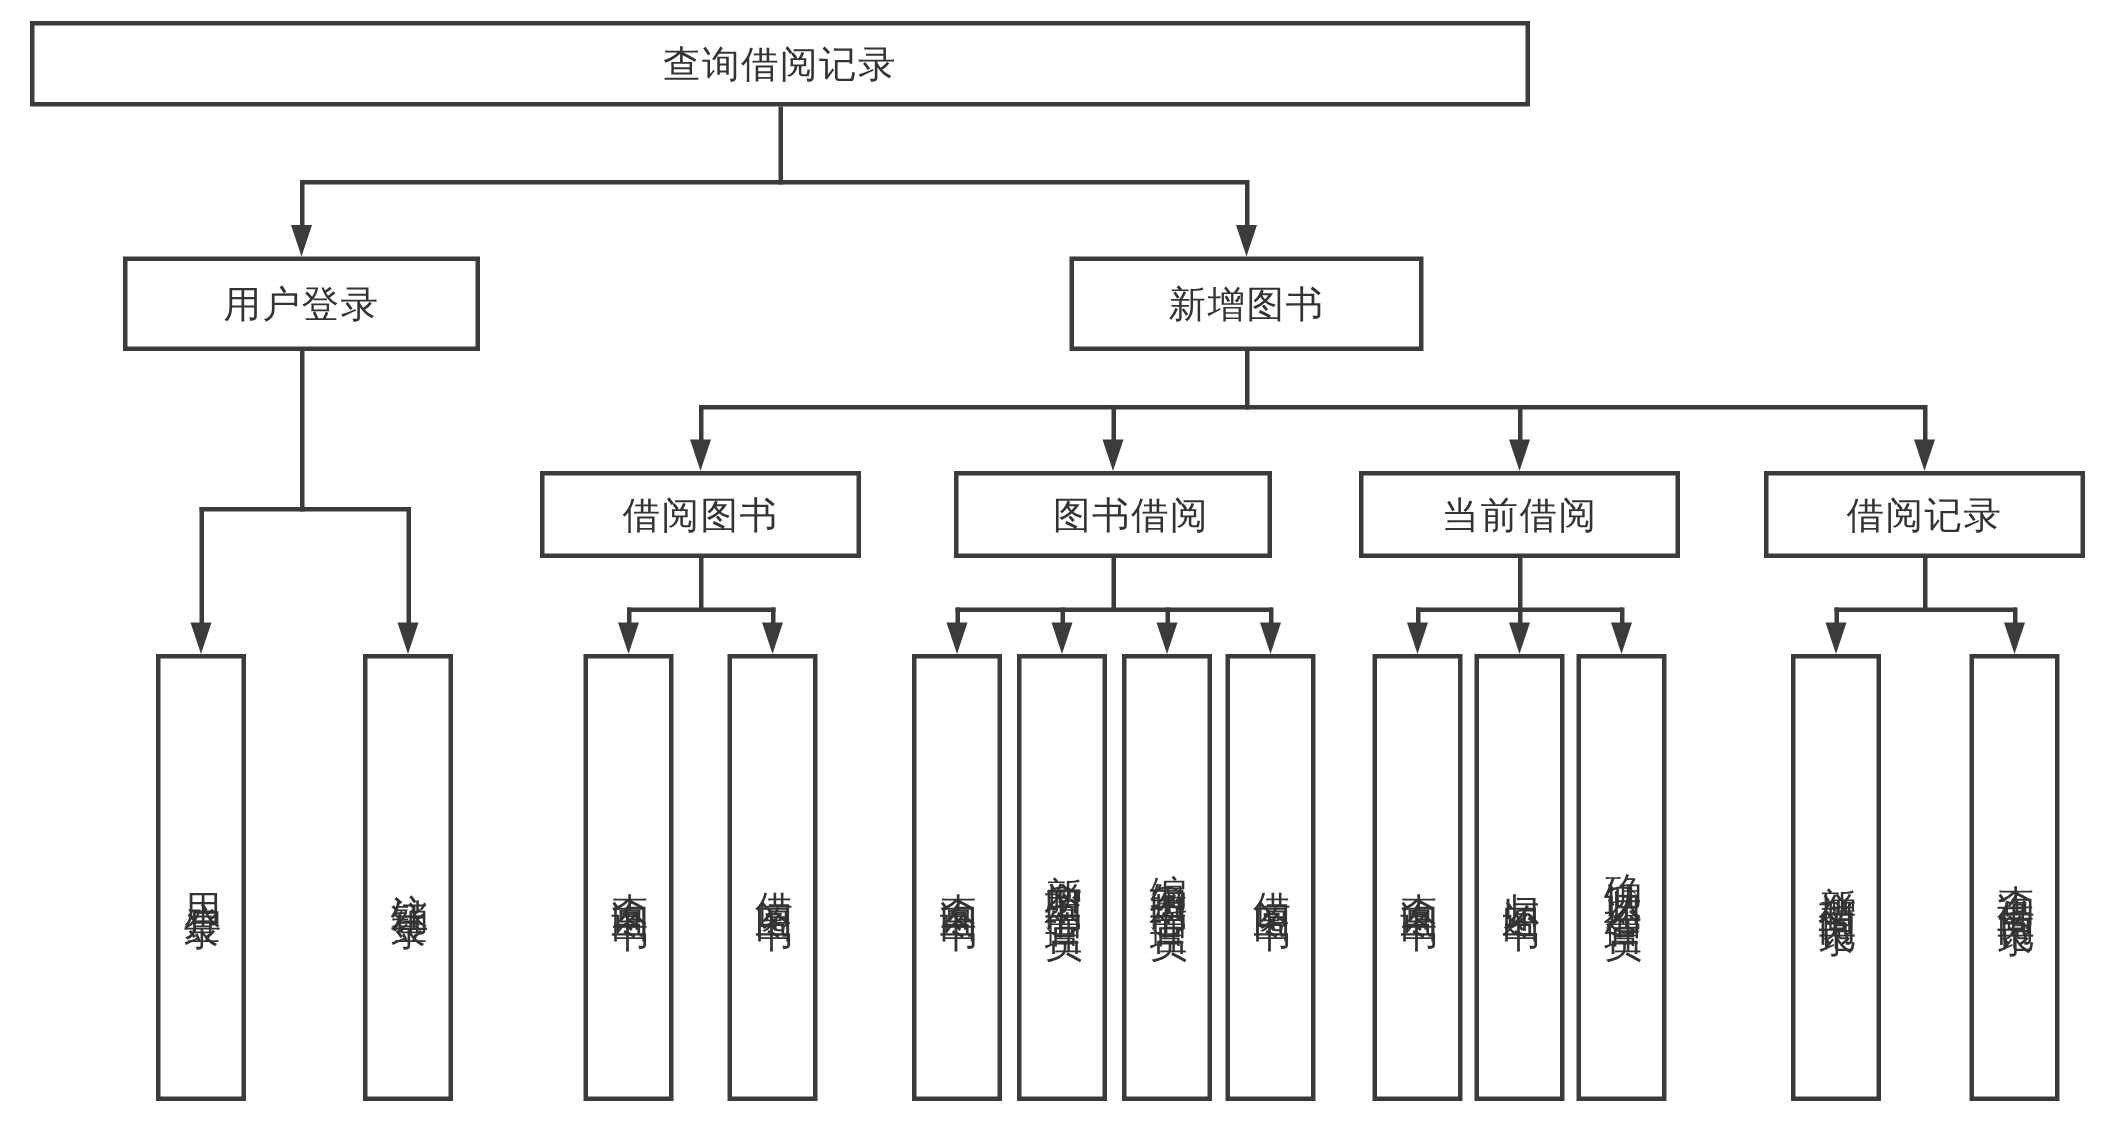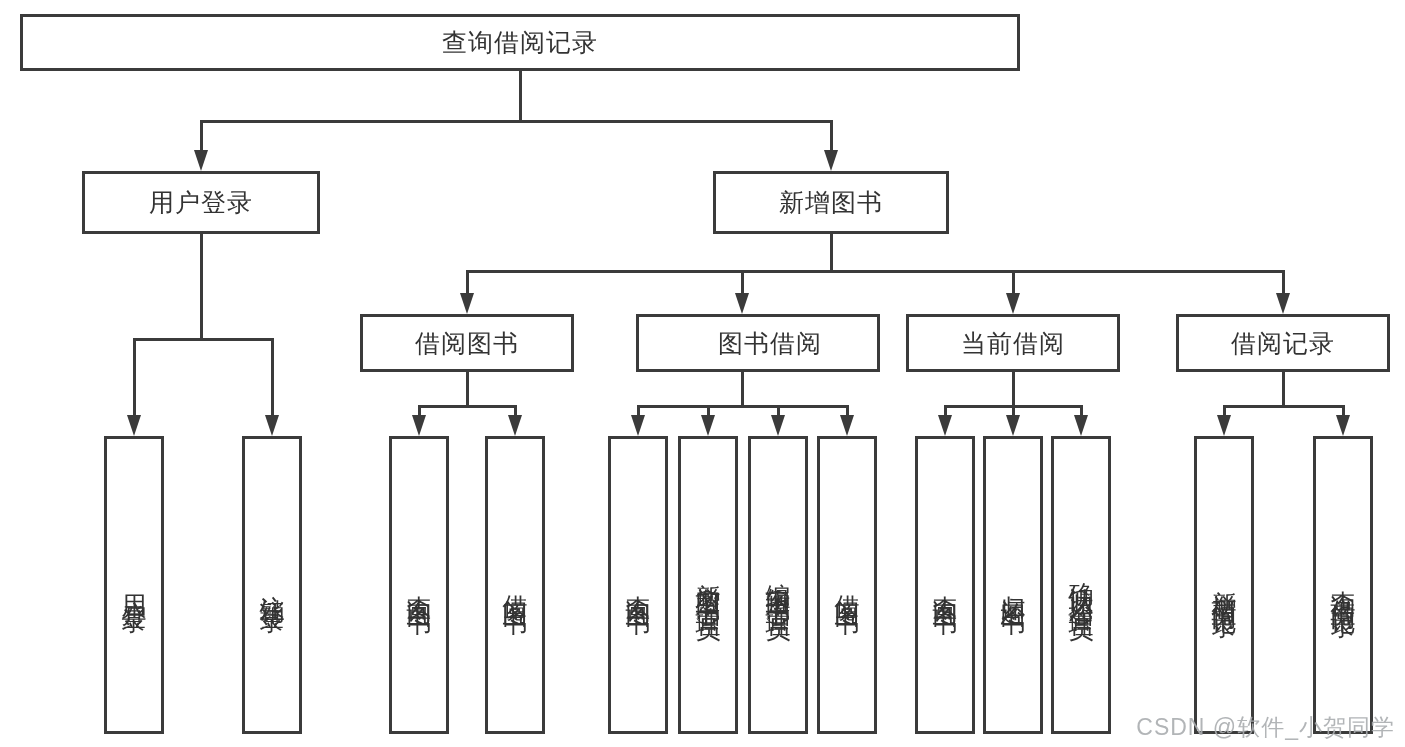--- a/index.html
+++ b/index.html
@@ -106,21 +106,21 @@
   <div class="vline" style="left:741px; top:270px; height:26px;"></div>
   <div class="arrow" style="left:735px; top:293px;"></div>
   <div class="vline" style="left:1012px; top:270px; height:26px;"></div>
   <div class="arrow" style="left:1006px; top:293px;"></div>
   <div class="vline" style="left:1282px; top:270px; height:26px;"></div>
   <div class="arrow" style="left:1276px; top:293px;"></div>
 
   <div class="hbox" style="left:360px; top:314px; width:214px; height:58px;">
     <span>借阅图书</span>
   </div>
-  <div class="hbox" style="left:636px; top:314px; width:244px; height:58px;padding-left:24px;">
+  <div class="hbox" style="left:636px; top:314px; width:212px; height:58px;padding-left:24px;">
     <span>图书借阅</span>
   </div>
   <div class="hbox" style="left:906px; top:314px; width:214px; height:58px;text-align:right;">
     <span>当前借阅</span>
   </div>
   <div class="hbox" style="left:1176px; top:314px; width:214px; height:58px;justify-content:center;">
     <span>借阅记录</span>
   </div>
 
   <div class="vline" style="left:466px; top:372px; height:36px;"></div>
@@ -194,15 +194,14 @@
     <span class="vtext">确认归还（管理员）</span>
   </div>
 
   <div class="vbox" style="left:1194px;">
     <span class="vtext">新增借阅记录</span>
   </div>
   <div class="vbox" style="left:1313px;">
     <span class="vtext">查询借阅记录</span>
   </div>
 
-  <div class="watermark">CSDN @软件_小贺同学</div>
 
 </div>
 
 </body></html>

